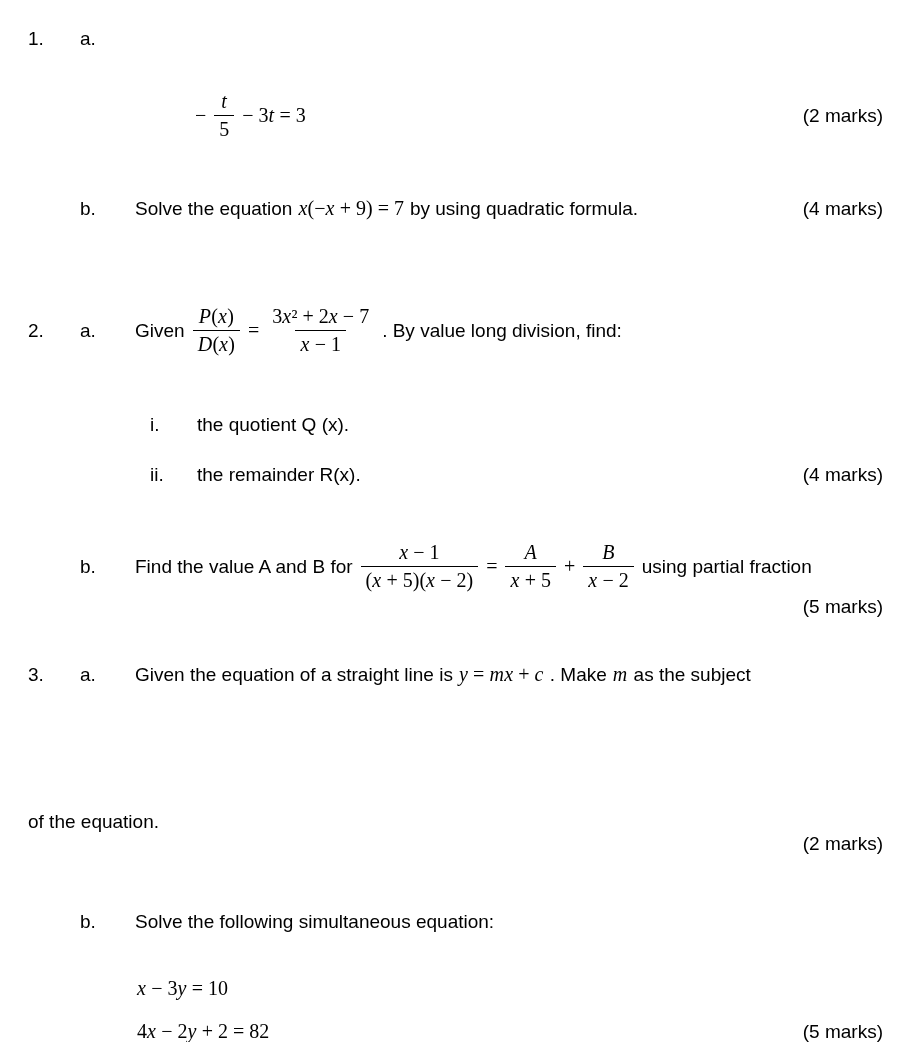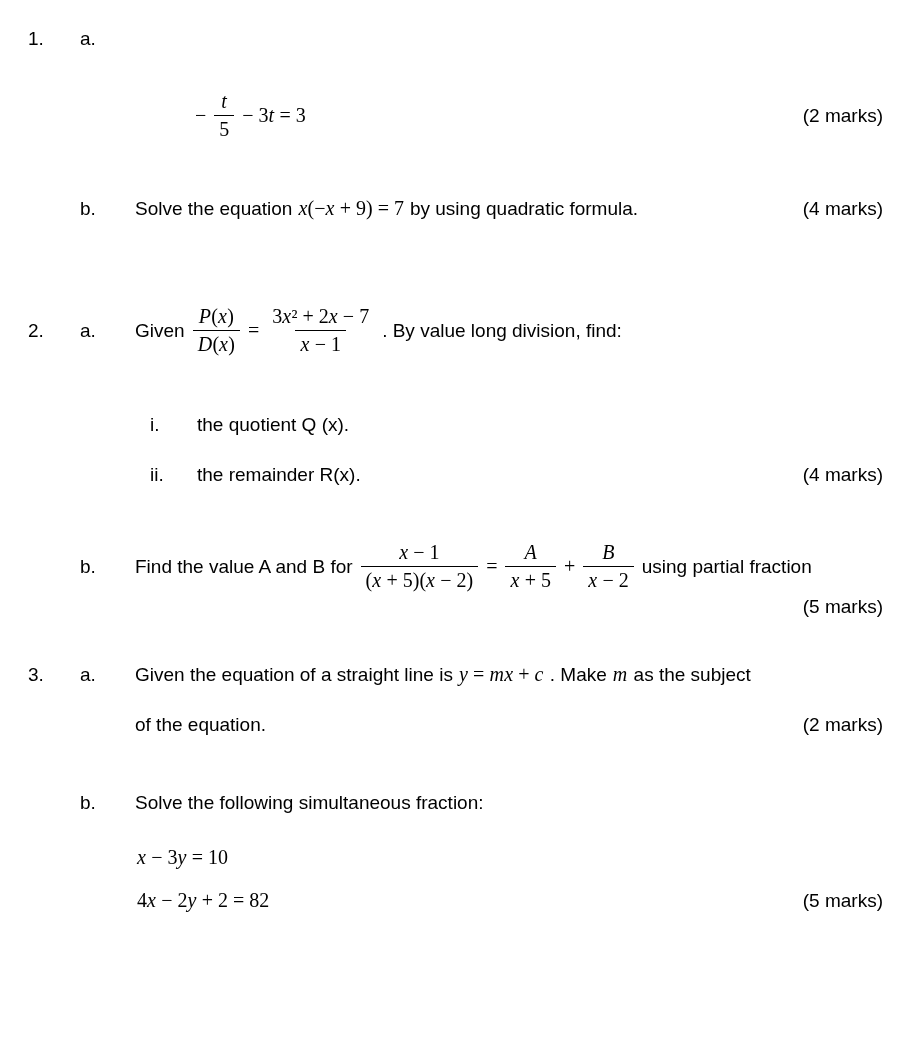--- a/index.html
+++ b/index.html
@@ -32,22 +32,22 @@
   .fden { display: block; border-top: 1px solid #000; padding: 2px 5px 0; line-height: 1.15; }
   .mt-40 { margin-top: 40px; }
   .mt-56 { margin-top: 56px; }
   .mt-85 { margin-top: 85px; }
   .mt-58 { margin-top: 58px; }
   .mt-24 { margin-top: 28px; }
   .mt-55 { margin-top: 55px; }
   .mt-16 { margin-top: 16px; }
   .mt-4  { margin-top: 4px; }
   .mt-45 { margin-top: 45px; }
-  .mt-18 { margin-top: 28px; }
-  .mt-26 { margin-top: 32px; }
+  .mt-18 { margin-top: 18px; flex-direction: column; }
+  .mt-26 { margin-top: 44px; }
   .mt-8  { margin-top: 20px; }
 </style>
 </head>
 <body>
 
 <div class="page">
 
   <section>
 
     <div class="row">
@@ -160,21 +160,21 @@
 
     <div class="row mt-18">
       <span class="sp-107"></span>
       <span>of the equation.</span>
       <span class="marks">(2 marks)</span>
     </div>
 
     <div class="row mt-56">
       <span class="col-qnum"></span>
       <span class="col-sub">b.</span>
-      <span>Solve the following simultaneous fraction:</span>
+      <span>Solve the following simultaneous equation:</span>
     </div>
 
     <div class="row mt-26">
       <span class="sp-109"></span>
       <span class="math"><i>x</i> − 3<i>y</i> = 10</span>
     </div>
 
     <div class="row mt-8">
       <span class="sp-109"></span>
       <span class="math">4<i>x</i> − 2<i>y</i> + 2 = 82</span>

